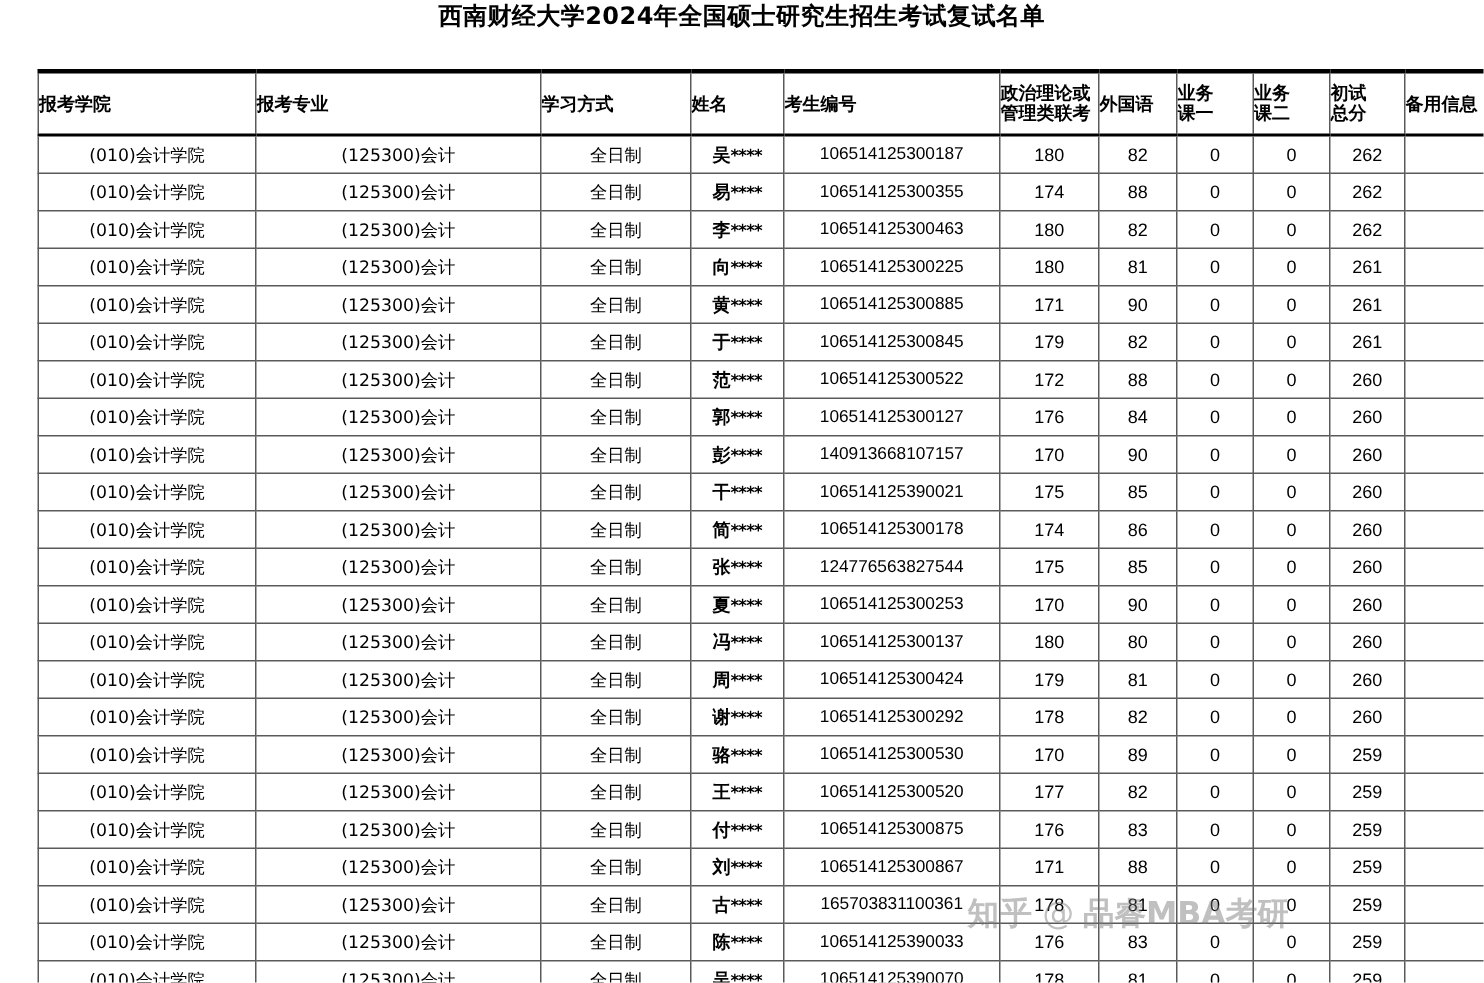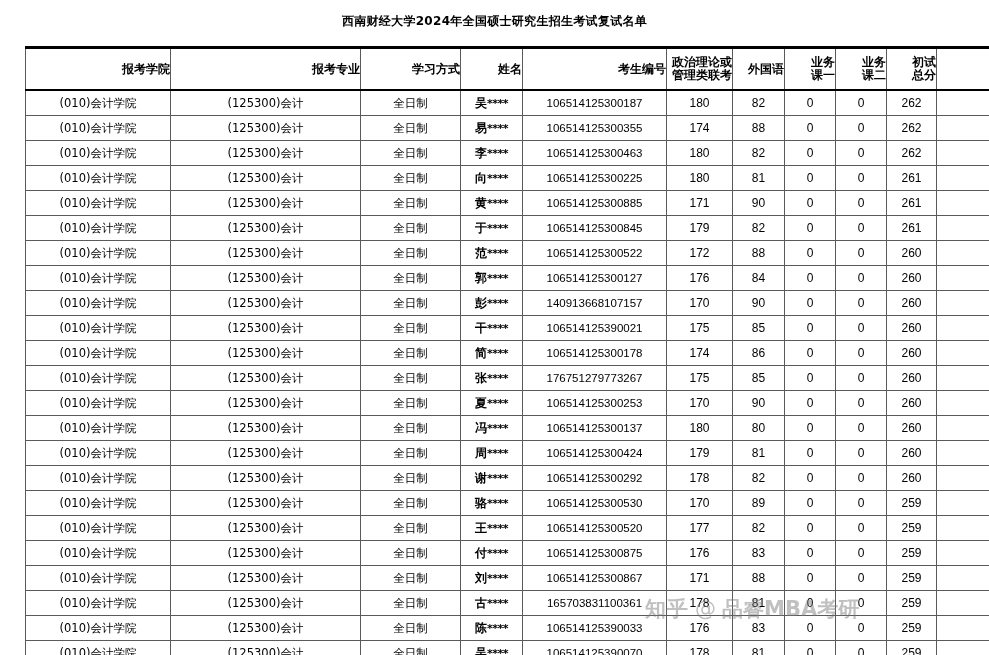--- a/index.html
+++ b/index.html
@@ -16,24 +16,24 @@
     position: relative;
   }
   #page {
     position: relative;
     width: 989px;
     height: 655px;
     background: #fff;
   }
   #doc-title {
     text-align: center;
-    font-size: 12px;
+    font-size: 16px;
     font-weight: bold;
     letter-spacing: 0.3px;
-    padding-top: 10px;
+    padding-top: 0;
     padding-bottom: 0;
     line-height: 22px;
     font-family: "DejaVu Sans", "Liberation Sans", sans-serif;
   }
   #table-wrap {
     position: absolute;
     left: 25px;
     top: 46px;
     width: 950px;
   }
@@ -51,21 +51,21 @@
     background: #fff;
     overflow: hidden;
     white-space: nowrap;
   }
   
   table.roster thead tr th {
     border-top: 3px solid #000;
     border-bottom: 2px solid #000;
     height: 40px;
     font-weight: bold;
-    text-align: right;
+    text-align: left;
     font-size: 12px;
     line-height: 13px;
     font-family: "DejaVu Sans", "Liberation Sans", sans-serif;
   }
   table.roster tbody tr:last-child td {
     border-bottom: 2px solid #000;
   }
   col.c-college   { width: 145px; }
   col.c-major     { width: 190px; }
   col.c-mode      { width: 100px; }
@@ -309,21 +309,21 @@
             <td class="num">0</td>
             <td class="num">0</td>
             <td class="num">260</td>
             <td class="text-center"></td>
           </tr>
           <tr>
             <td class="text-left cn">(010)会计学院</td>
             <td class="text-left cn">(125300)会计</td>
             <td class="text-center cn">全日制</td>
             <td class="name-cell"><span>张</span><span class="stars">****</span></td>
-            <td class="text-center">176751279773267</td>
+            <td class="text-center">124776563827544</td>
             <td class="num">175</td>
             <td class="num">85</td>
             <td class="num">0</td>
             <td class="num">0</td>
             <td class="num">260</td>
             <td class="text-center"></td>
           </tr>
           <tr>
             <td class="text-left cn">(010)会计学院</td>
             <td class="text-left cn">(125300)会计</td>

